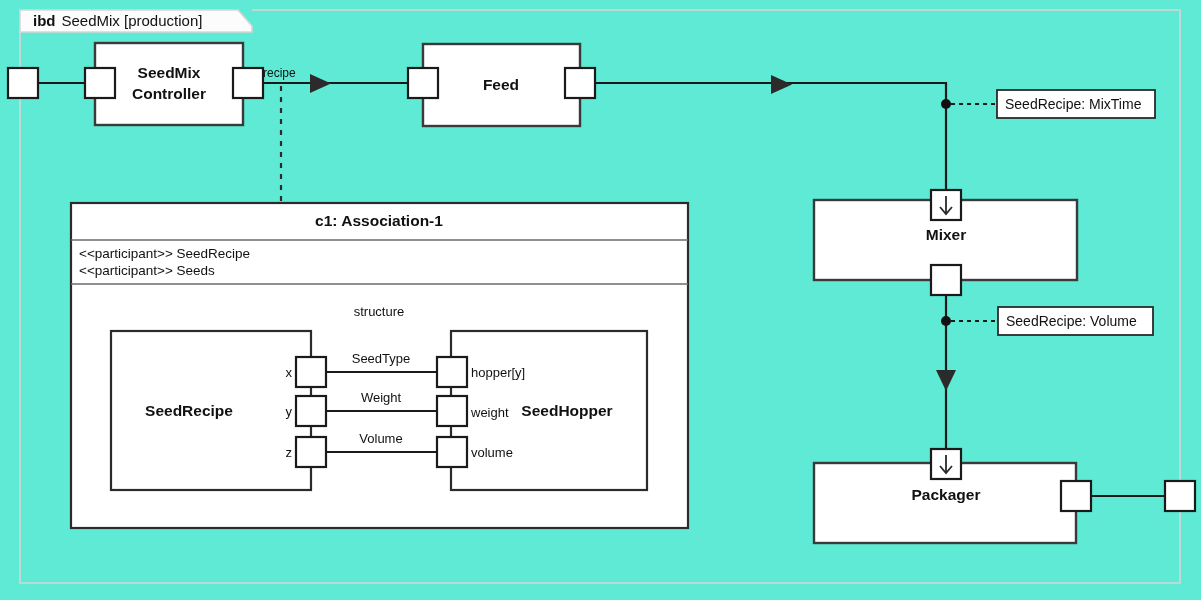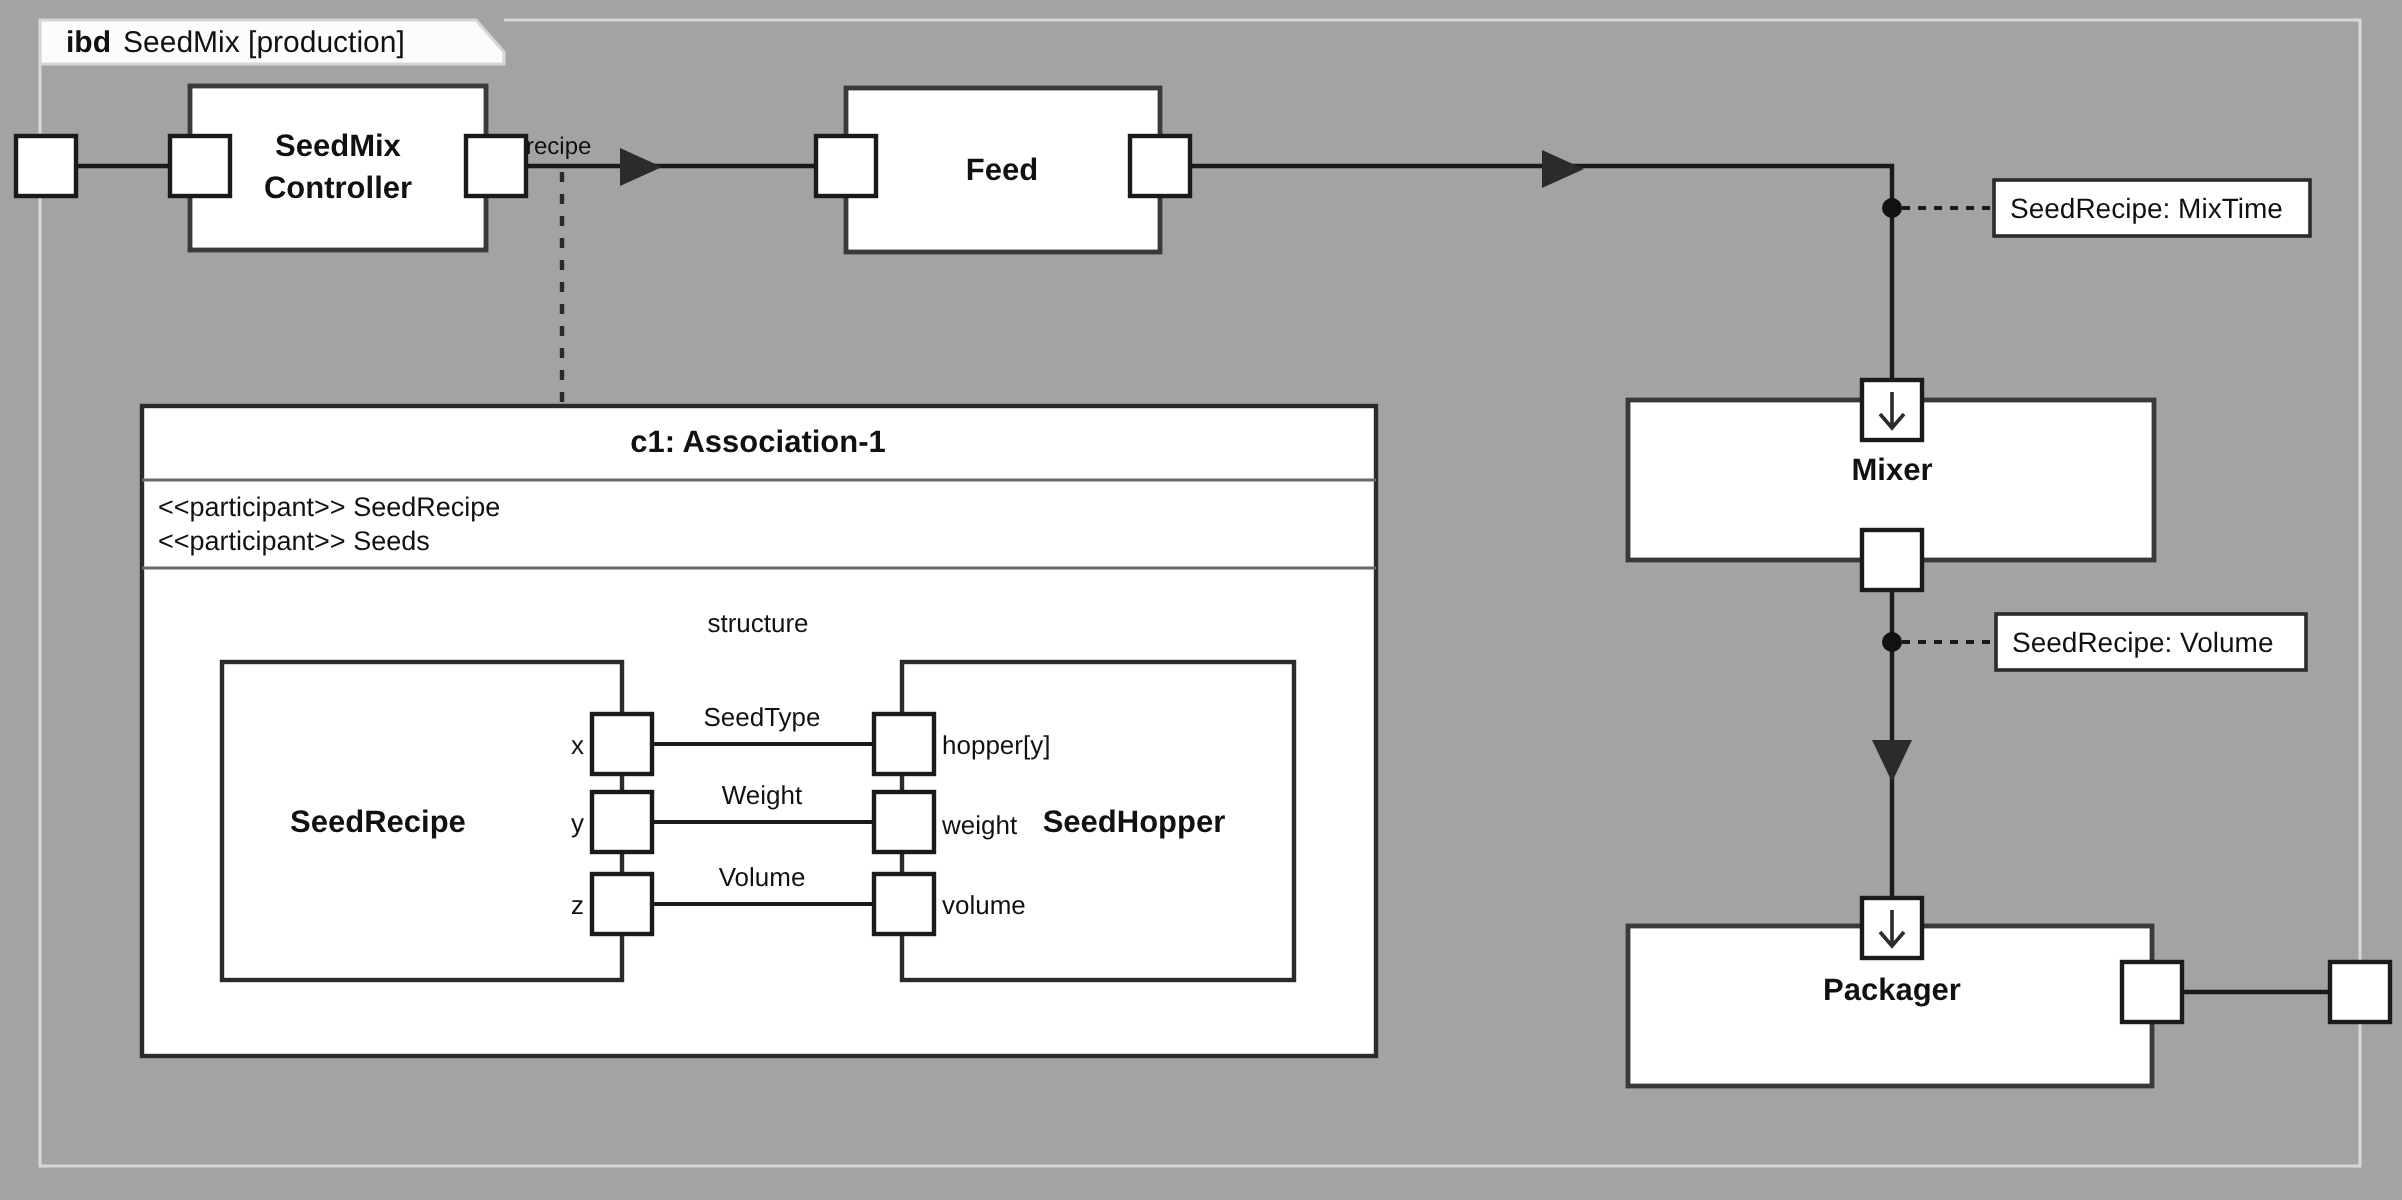--- a/index.html
+++ b/index.html
@@ -8,21 +8,21 @@
     background: #ffffff;
   }
   body {
     font-family: "Liberation Sans", sans-serif;
     -webkit-font-smoothing: antialiased;
   }
   #stage {
     position: relative;
     width: 1201px;
     height: 600px;
-    background: #a3a3a3;
+    background: #5eead4;
     overflow: hidden;
   }
   svg#diagram {
     position: absolute;
     left: 0;
     top: 0;
     width: 1201px;
     height: 600px;
     display: block;
   }

